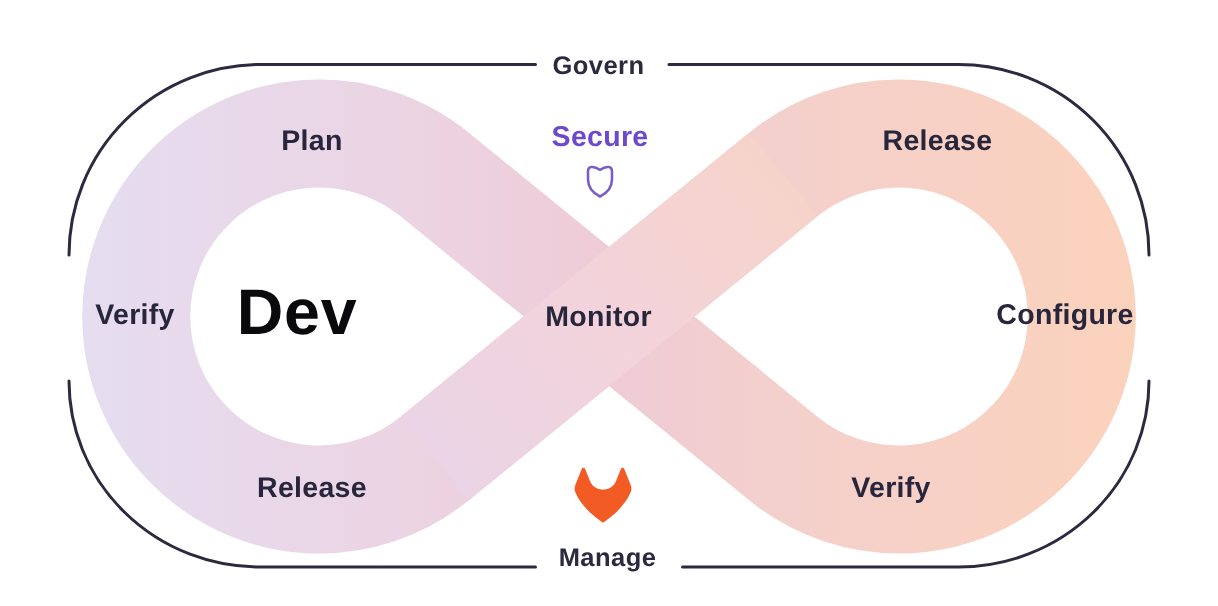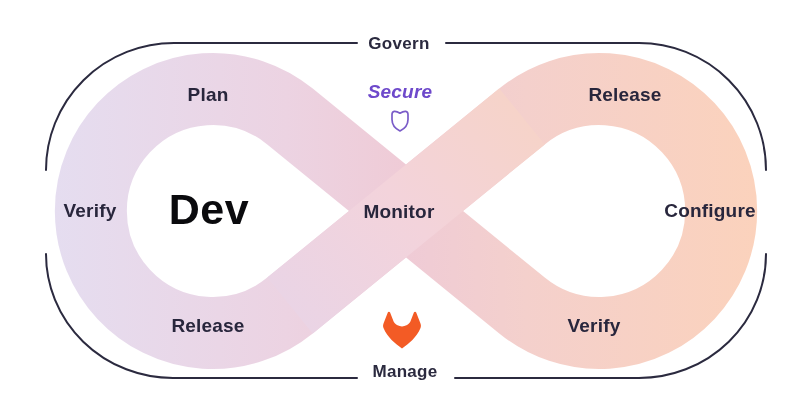--- a/index.html
+++ b/index.html
@@ -80,26 +80,26 @@
                C 13.2 12.7 14.6 14.4 16.5 15.3 C 17.9 16 19.4 16.4 21 16.4
                C 22.6 16.4 24.1 16 25.5 15.3 C 27.4 14.4 28.8 12.7 29.4 11.4
                L 32.9 2.6 C 33.3 1.5 34.8 1.5 35.2 2.6 L 39.4 13.2
                C 40 14.8 40.2 16.3 39.5 18 C 35.5 27.5 28 33.5 21 38.5 Z"></path>
     </g>
   </svg>
 
   <div class="label section" style="left:399px;top:44px;">Govern</div>
   <div class="label section" style="left:405px;top:372px;">Manage</div>
 
-  <div class="loop-title" style="left:209px;top:209px;text-align:center;">Dev</div>
+  <div class="loop-title" style="left:198px;top:209px;text-align:center;">Dev</div>
 
   <div class="label" style="left:208px;top:95px;">Plan</div>
   <div class="label" style="left:90px;top:211px;">Verify</div>
   <div class="label" style="left:208px;top:326px;">Release</div>
 
   <div class="label" style="left:593px;top:95px;margin-left:32px;">Release</div>
   <div class="label" style="left:710px;top:211px;">Configure</div>
   <div class="label" style="left:594px;top:326px;">Verify</div>
 
-  <div class="label secure" style="left:400px;top:92px;font-style:italic;">Secure</div>
+  <div class="label secure" style="left:400px;top:92px;">Secure</div>
   <div class="label" style="left:399px;top:212px;">Monitor</div>
 
 </div>
 
 </body></html>

